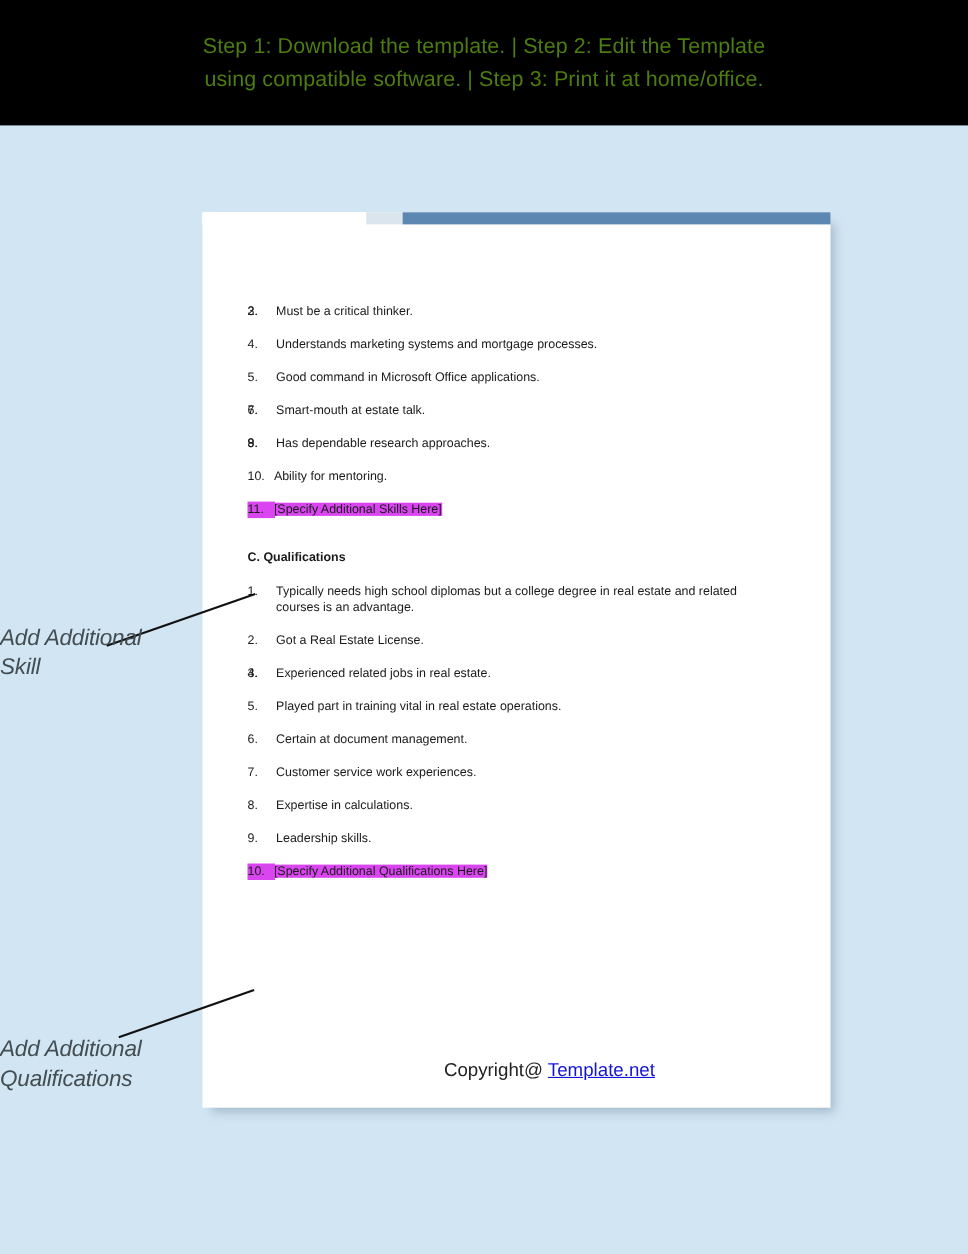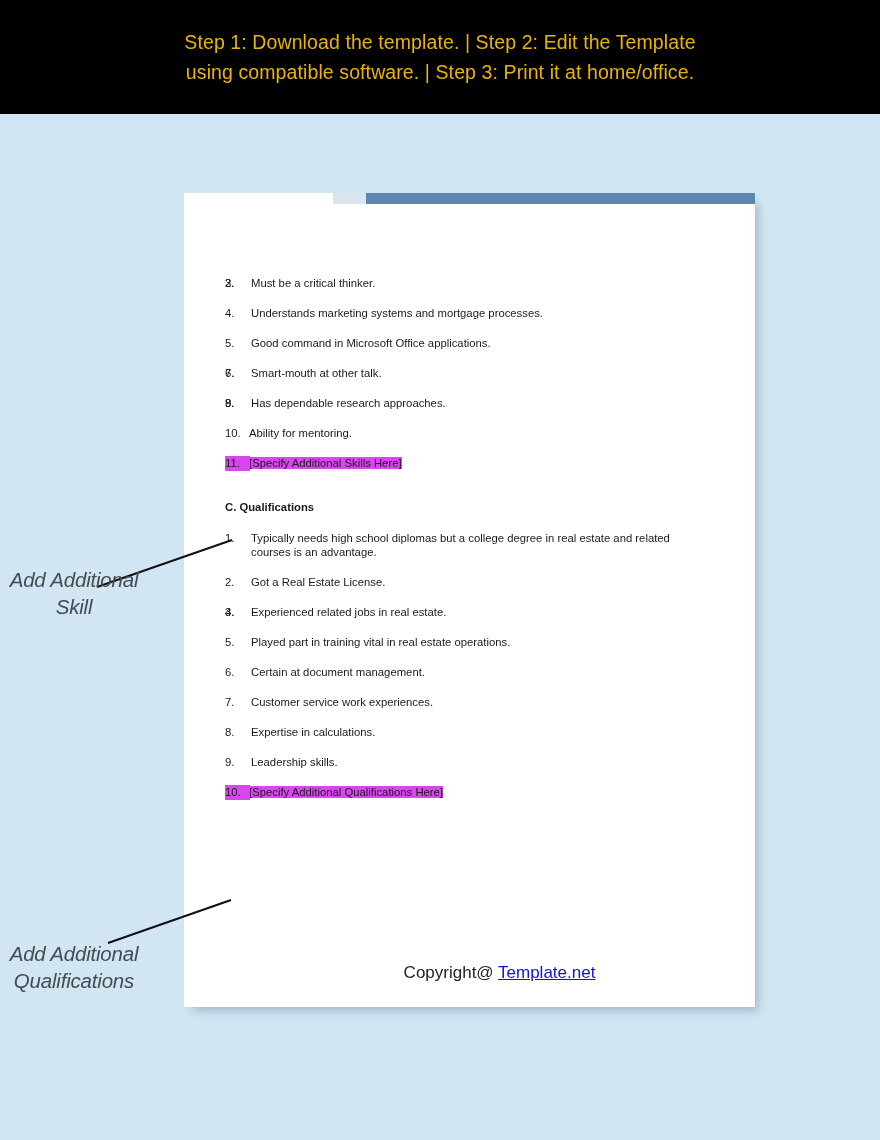--- a/index.html
+++ b/index.html
@@ -20,21 +20,21 @@
     position: absolute;
     left: 0; top: 0;
     width: 880px;
     height: 114px;
     background: #000000;
     display: flex;
     align-items: center;
     justify-content: center;
   }
   #instruction-banner .banner-text {
-    color: #eab308;
+    color: #4d7c0f;
     font-size: 19.5px;
     line-height: 30px;
     text-align: center;
     max-width: 520px;
     letter-spacing: 0.1px;
   }
 
   
   #document-page {
     position: absolute;
@@ -116,21 +116,21 @@
     font-size: 17px;
     color: #222222;
     padding-left: 60px;
     box-sizing: border-box;
   }
   .copyright .brand-link { color: #1414d6; }
 
   
   .annotation {
     position: absolute;
-    text-align: center;
+    text-align: left;
     font-style: italic;
     font-size: 20.5px;
     line-height: 27px;
     color: #434d52;
     letter-spacing: -0.2px;
   }
   #annotation-skill {
     left: 0px;
     top: 566px;
     width: 148px;
@@ -165,21 +165,21 @@
   </div>
 
   <div id="doc-body">
 
     <ol class="doc-list" id="skills-list">
         <li><span class="li-num">2.</span></li>
         <li><span class="li-num">3.</span><span class="li-text">Must be a critical thinker.</span></li>
         <li><span class="li-num">4.</span><span class="li-text">Understands marketing systems and mortgage processes.</span></li>
         <li><span class="li-num">5.</span><span class="li-text">Good command in Microsoft Office applications.</span></li>
         <li><span class="li-num">6.</span></li>
-        <li><span class="li-num">7.</span><span class="li-text">Smart-mouth at other talk.</span></li>
+        <li><span class="li-num">7.</span><span class="li-text">Smart-mouth at estate talk.</span></li>
         <li><span class="li-num">8.</span></li>
         <li><span class="li-num">9.</span><span class="li-text">Has dependable research approaches.</span></li>
         <li class="wide-num"><span class="li-num">10.</span><span class="li-text">Ability for mentoring.</span></li>
         <li class="highlighted wide-num"><span class="li-num">11.</span><span class="li-text">[Specify Additional Skills Here]</span></li>
       </ol>
 
     <div class="section-heading">C. Qualifications</div>
 
     <ol class="doc-list" id="qualifications-list">
         <li><span class="li-num">1.</span><span class="li-text">Typically needs high school diplomas but a college degree in real estate and related courses is an advantage.</span></li>

